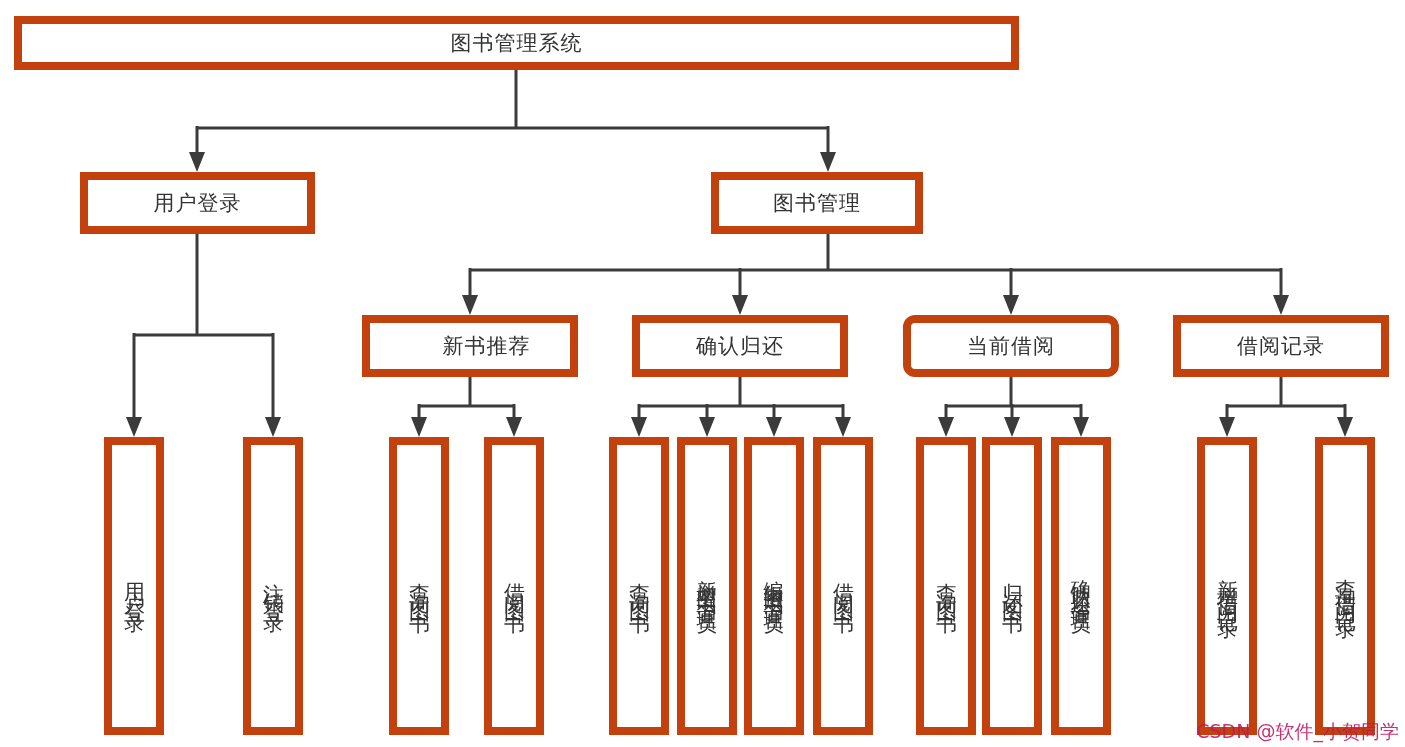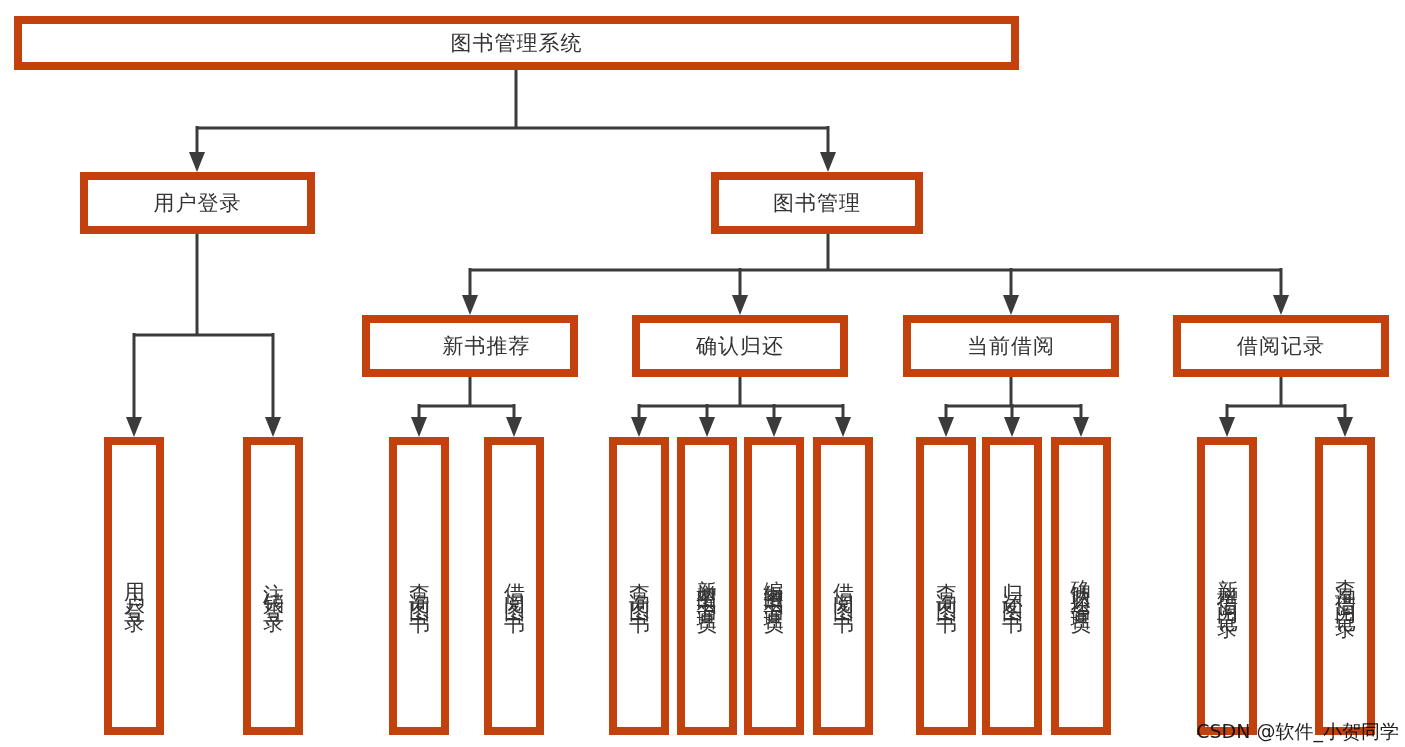--- a/index.html
+++ b/index.html
@@ -56,21 +56,21 @@
   }
   .leaf.mid .vlabel {
     letter-spacing: 8px;
   }
   
   #node-root        { left: 14px;   top: 16px;  width: 1005px; height: 54px; }
   #node-user-login  { left: 80px;   top: 172px; width: 235px;  height: 62px; }
   #node-book-mgmt   { left: 711px;  top: 172px; width: 212px;  height: 62px; }
   #node-new-book    { left: 362px;  top: 315px; width: 216px;  height: 62px; padding-left: 33px; }
   #node-book-borrow { left: 632px;  top: 315px; width: 216px;  height: 62px; }
-  #node-cur-borrow  { left: 903px;  top: 315px; width: 216px;  height: 62px; }
+  #node-cur-borrow  { left: 903px;  top: 315px; width: 216px;  height: 62px; border-radius: 12px; }
   #node-records     { left: 1173px; top: 315px; width: 216px;  height: 62px; }
   
   #leaf-a1 { left: 104px; }
   #leaf-a2 { left: 243px; }
   #leaf-b1 { left: 389px; }
   #leaf-b2 { left: 484px; }
   #leaf-c1 { left: 609px; }
   #leaf-c2 { left: 677px; }
   #leaf-c3 { left: 744px; }
   #leaf-c4 { left: 813px; }
@@ -78,21 +78,21 @@
   #leaf-d2 { left: 982px; }
   #leaf-d3 { left: 1051px; }
   #leaf-e1 { left: 1197px; }
   #leaf-e2 { left: 1315px; }
   .watermark {
     position: absolute;
     right: 6px;
     bottom: 2px;
     z-index: 3;
     font-size: 19px;
-    color: #000000;
+    color: #be185d;
     opacity: 0.88;
     white-space: nowrap;
   }
 </style>
 </head>
 <body>
 
 <div class="stage">
 
   <svg class="wires" viewBox="0 0 1405 747" xmlns="http://www.w3.org/2000/svg">

